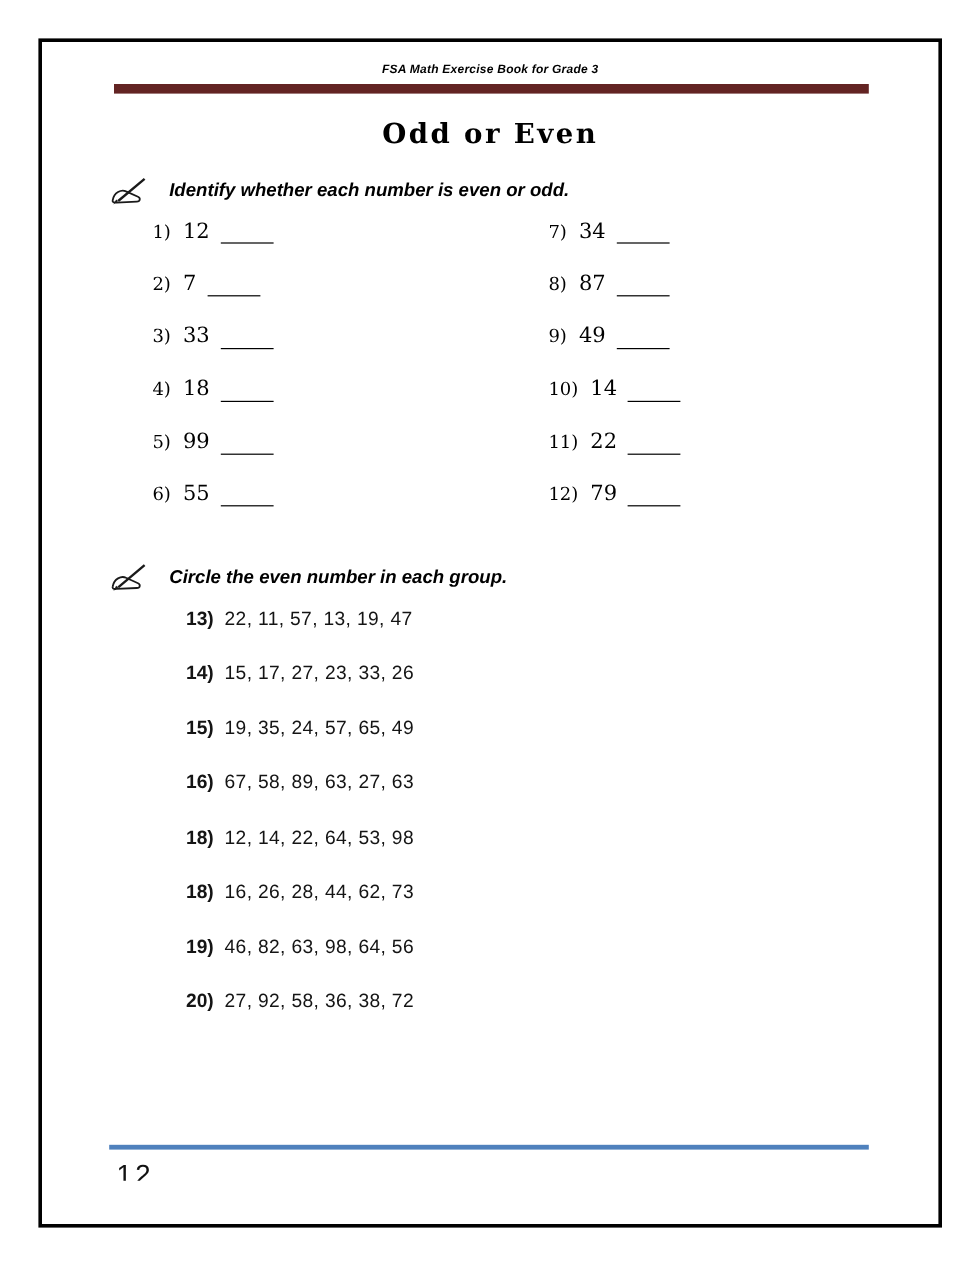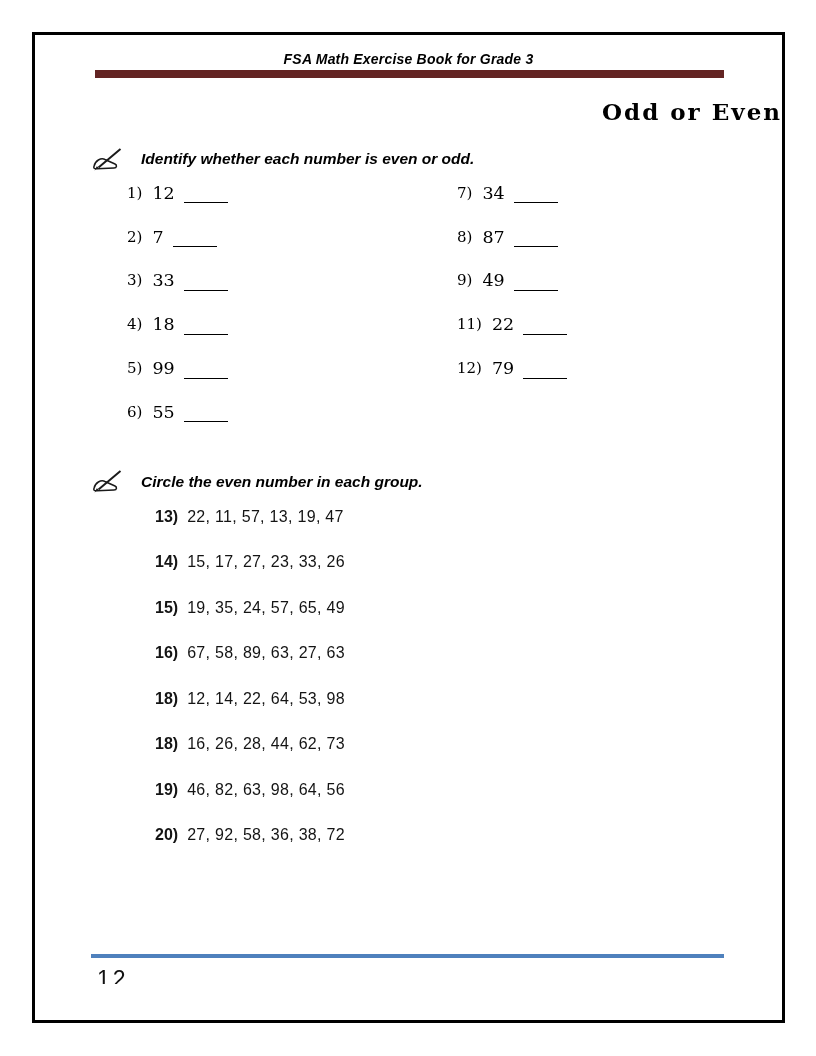--- a/index.html
+++ b/index.html
@@ -17,33 +17,33 @@
     left: 32px; top: 32px;
     width: 753px; height: 991px;
     border: 3px solid #000;
     background: #fff;
     padding-top: 15px;
   }
   .running-head {
     text-align: center;
     font-style: italic;
     font-weight: bold;
-    font-size: 14px;
+    font-size: 10px;
     line-height: 18px;
     letter-spacing: 0.2px;
     color: #000;
   }
   .accent-bar {
     height: 8px;
     background: #632423;
     margin: 2px 58px 0 60px;
   }
   .page-title {
     margin: 20px 0 0 0;
-    text-align: right;
+    text-align: center;
     font-family: "DejaVu Serif", serif;
     font-weight: bold;
     font-size: 23px;
     line-height: 27px;
     letter-spacing: 2px;
     color: #000;
   }
   .instruction {
     display: flex;
     align-items: center;
@@ -179,20 +179,25 @@
         <span class="q-label">8)</span>
         <span class="q-value">87</span>
         <span class="blank"></span>
       </div>
       <div class="q-row">
         <span class="q-label">9)</span>
         <span class="q-value">49</span>
         <span class="blank"></span>
       </div>
       <div class="q-row">
+        <span class="q-label">10)</span>
+        <span class="q-value">14</span>
+        <span class="blank"></span>
+      </div>
+      <div class="q-row">
         <span class="q-label">11)</span>
         <span class="q-value">22</span>
         <span class="blank"></span>
       </div>
       <div class="q-row">
         <span class="q-label">12)</span>
         <span class="q-value">79</span>
         <span class="blank"></span>
       </div>
     </div>

